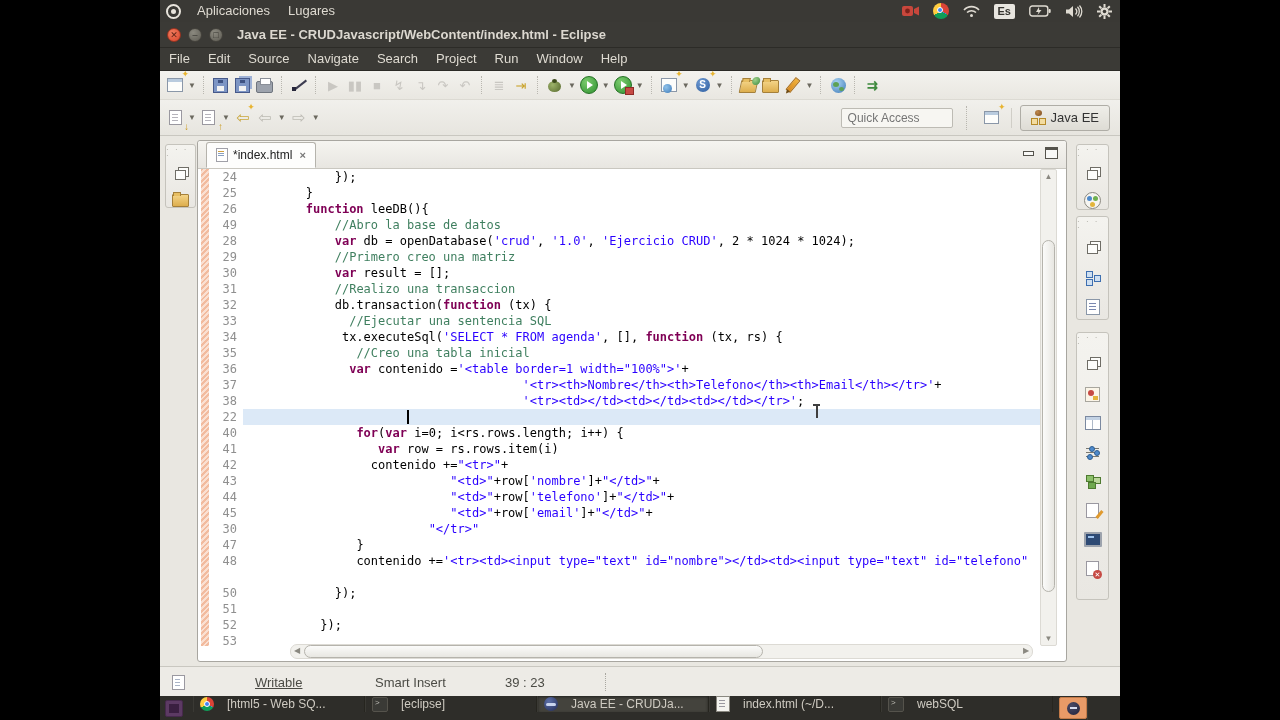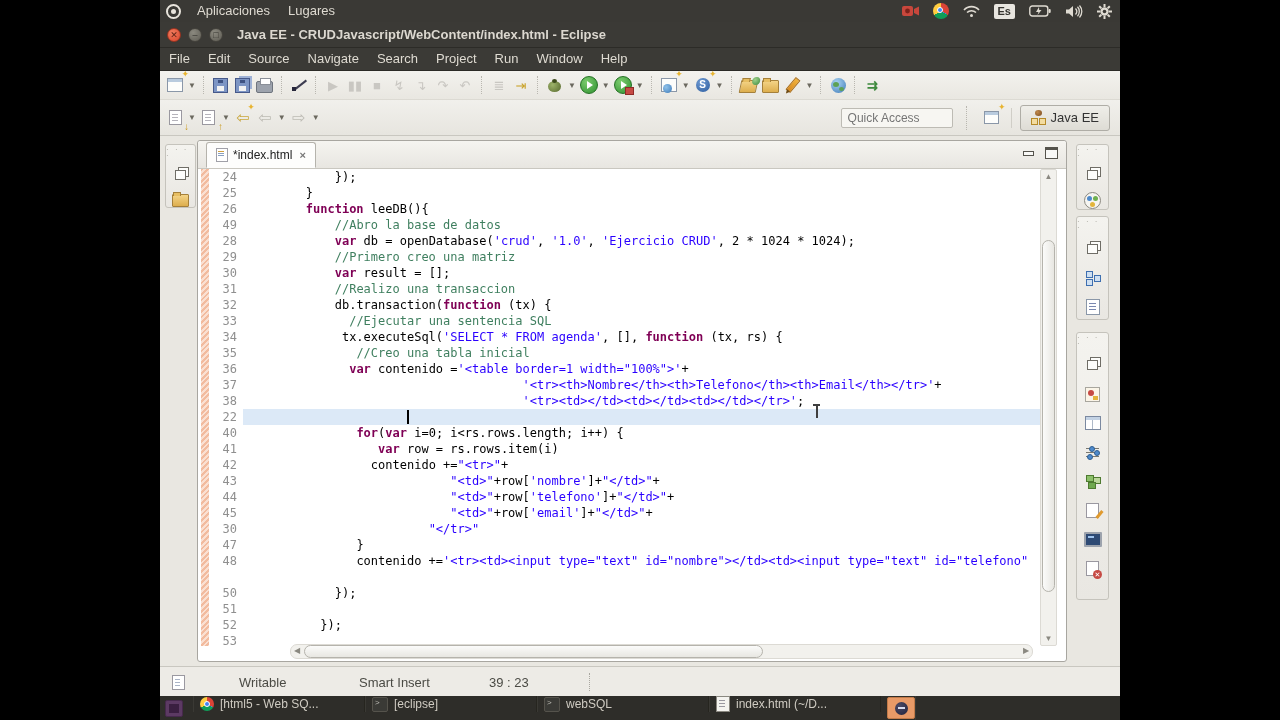--- a/index.html
+++ b/index.html
@@ -185,21 +185,21 @@
   .sb-icon{width:11px;height:13px;background:#FFF;border:1px solid #9A98A0;position:relative;margin:0 6px 0 12px;}
   .sb-icon::after{content:"";position:absolute;left:2px;top:3px;width:5px;height:1px;background:#AAB4C6;box-shadow:0 3px 0 #AAB4C6,0 6px 0 #AAB4C6;}
   .sb-path{min-width:300px;}
   .sb-field{width:130px;}
   .sb-dots{border-left:1px dotted #A9A7A0;height:18px;margin-left:30px;}
 
   
   .taskbar{position:absolute;top:696px;left:0;width:960px;height:24px;background:#2E2D29;display:flex;align-items:center;}
   .tb-mini{width:16px;height:15px;background:#5C3A63;border:1px solid #46294C;border-radius:2px;margin:0 10px 0 5px;position:relative;}
   .tb-mini::after{content:"";position:absolute;left:3px;top:3px;right:3px;bottom:3px;background:#3A1F40;}
-  .tb-item{width:172px;height:16px;display:flex;align-items:center;gap:6px;padding:0 6px;box-sizing:border-box;
+  .tb-item{width:172px;height:16px;display:flex;align-items:center;gap:13px;padding:0 6px;box-sizing:border-box;
            border-left:1px solid #3A3934;border-right:1px solid #26251F;color:#CFCBC2;font-size:12px;white-space:nowrap;overflow:hidden;}
   .tb-item.active{background:#44433D;box-shadow:inset 0 1px 3px rgba(0,0,0,.5);}
   .tb-label{overflow:hidden;text-overflow:clip;white-space:nowrap;}
   .tbi{flex:none;position:relative;}
   .tbi-chrome{width:14px;height:14px;border-radius:50%;background:conic-gradient(#DB4437 0 33%,#4285F4 33% 34%,#0F9D58 34% 66%,#FFCD40 66% 100%);}
   .tbi-chrome::after{content:"";position:absolute;left:4px;top:4px;width:6px;height:6px;border-radius:50%;background:#4285F4;border:1px solid #FFF;box-sizing:border-box;}
   .tbi-term{width:14px;height:13px;background:#3A3A36;border:1px solid #55534C;border-radius:2px;}
   .tbi-term::after{content:">";position:absolute;left:2px;top:0px;color:#BDBBB4;font-size:8px;}
   .tbi-eclipse{width:14px;height:14px;border-radius:50%;background:radial-gradient(circle at 35% 30%,#5C6FA8,#222B55);}
   .tbi-eclipse::after{content:"";position:absolute;left:2px;top:6px;width:10px;height:3px;background:#C9D4EE;border-radius:2px;}
@@ -637,45 +637,49 @@
           <span class="ic ic-console"></span>
         </span>
       <span class="sicon">
           <span class="ic ic-problems"></span>
         </span>
     </div>
   </div>
 
   <div class="statusbar">
     <span class="sb-icon"></span>
-    <span class="sb-field" style="width:120px;margin-left:48px;">Writable</span>
+    <span class="sb-field" style="width:120px;margin-left:64px;text-decoration:underline;">Writable</span>
     <span class="sb-field">Smart Insert</span>
     <span class="sb-field" style="width:70px;">39 : 23</span>
     <span class="sb-dots"></span>
   </div>
 
   <div class="taskbar">
     <span class="tb-mini"></span>
     <span id="taskbar-items" style="display:flex;height:24px;">
         <span class="tb-item">
           <span class="tbi tbi-chrome"></span>
           <span class="tb-label">[html5 - Web SQ...</span>
         </span>
         <span class="tb-item">
           <span class="tbi tbi-term"></span>
           <span class="tb-label">[eclipse]</span>
         </span>
+        <span class="tb-item active">
+          <span class="tbi tbi-eclipse"></span>
+          <span class="tb-label">Java EE - CRUDJa...</span>
+        </span>
+        <span class="tb-item">
+          <span class="tbi tbi-doc"></span>
+          <span class="tb-label">index.html (~/D...</span>
+        </span>
         <span class="tb-item">
           <span class="tbi tbi-term"></span>
           <span class="tb-label">webSQL</span>
         </span>
-        <span class="tb-item">
-          <span class="tbi tbi-doc"></span>
-          <span class="tb-label">index.html (~/D...</span>
-        </span>
       </span>
     <span class="tb-launch">
         <i></i>
       </span>
     <span class="tb-rest"></span>
   </div>
 
   <div class="ibeam"></div>
 </div>
 

